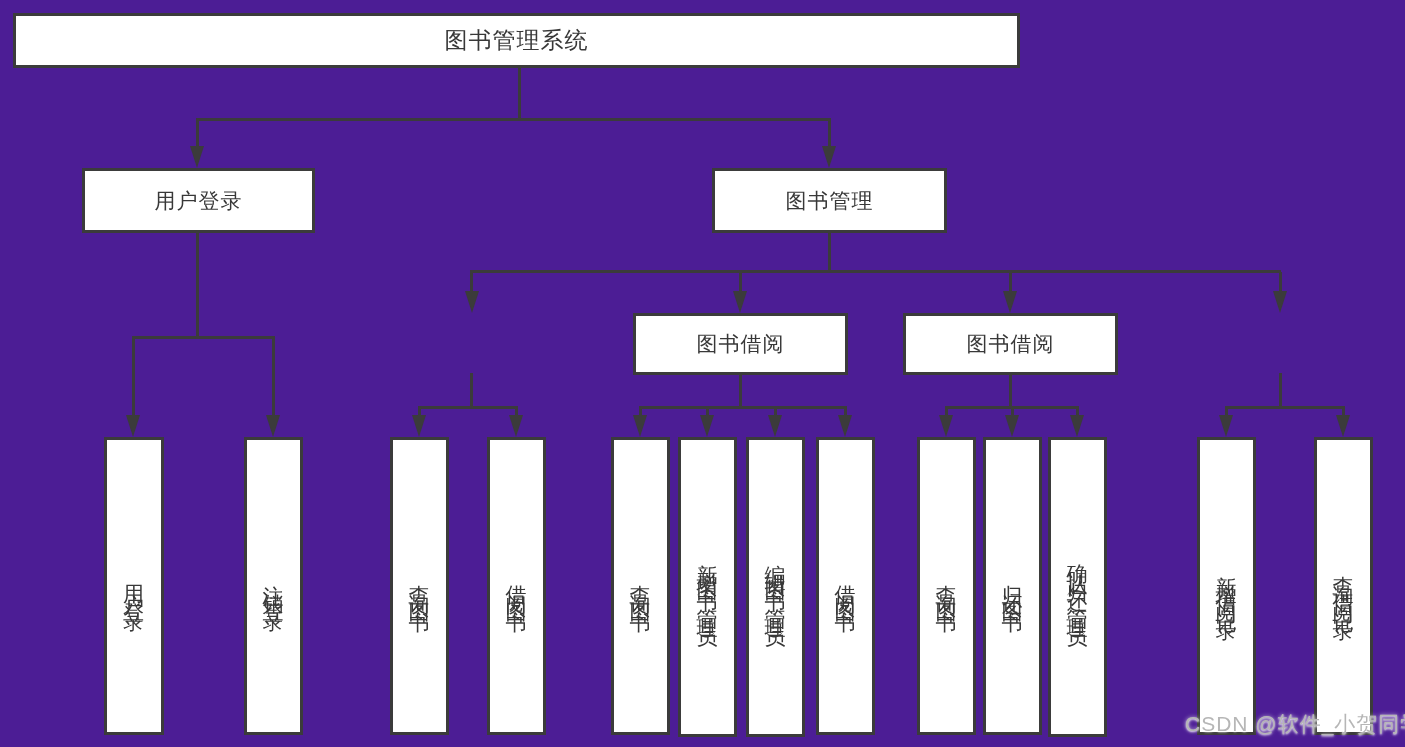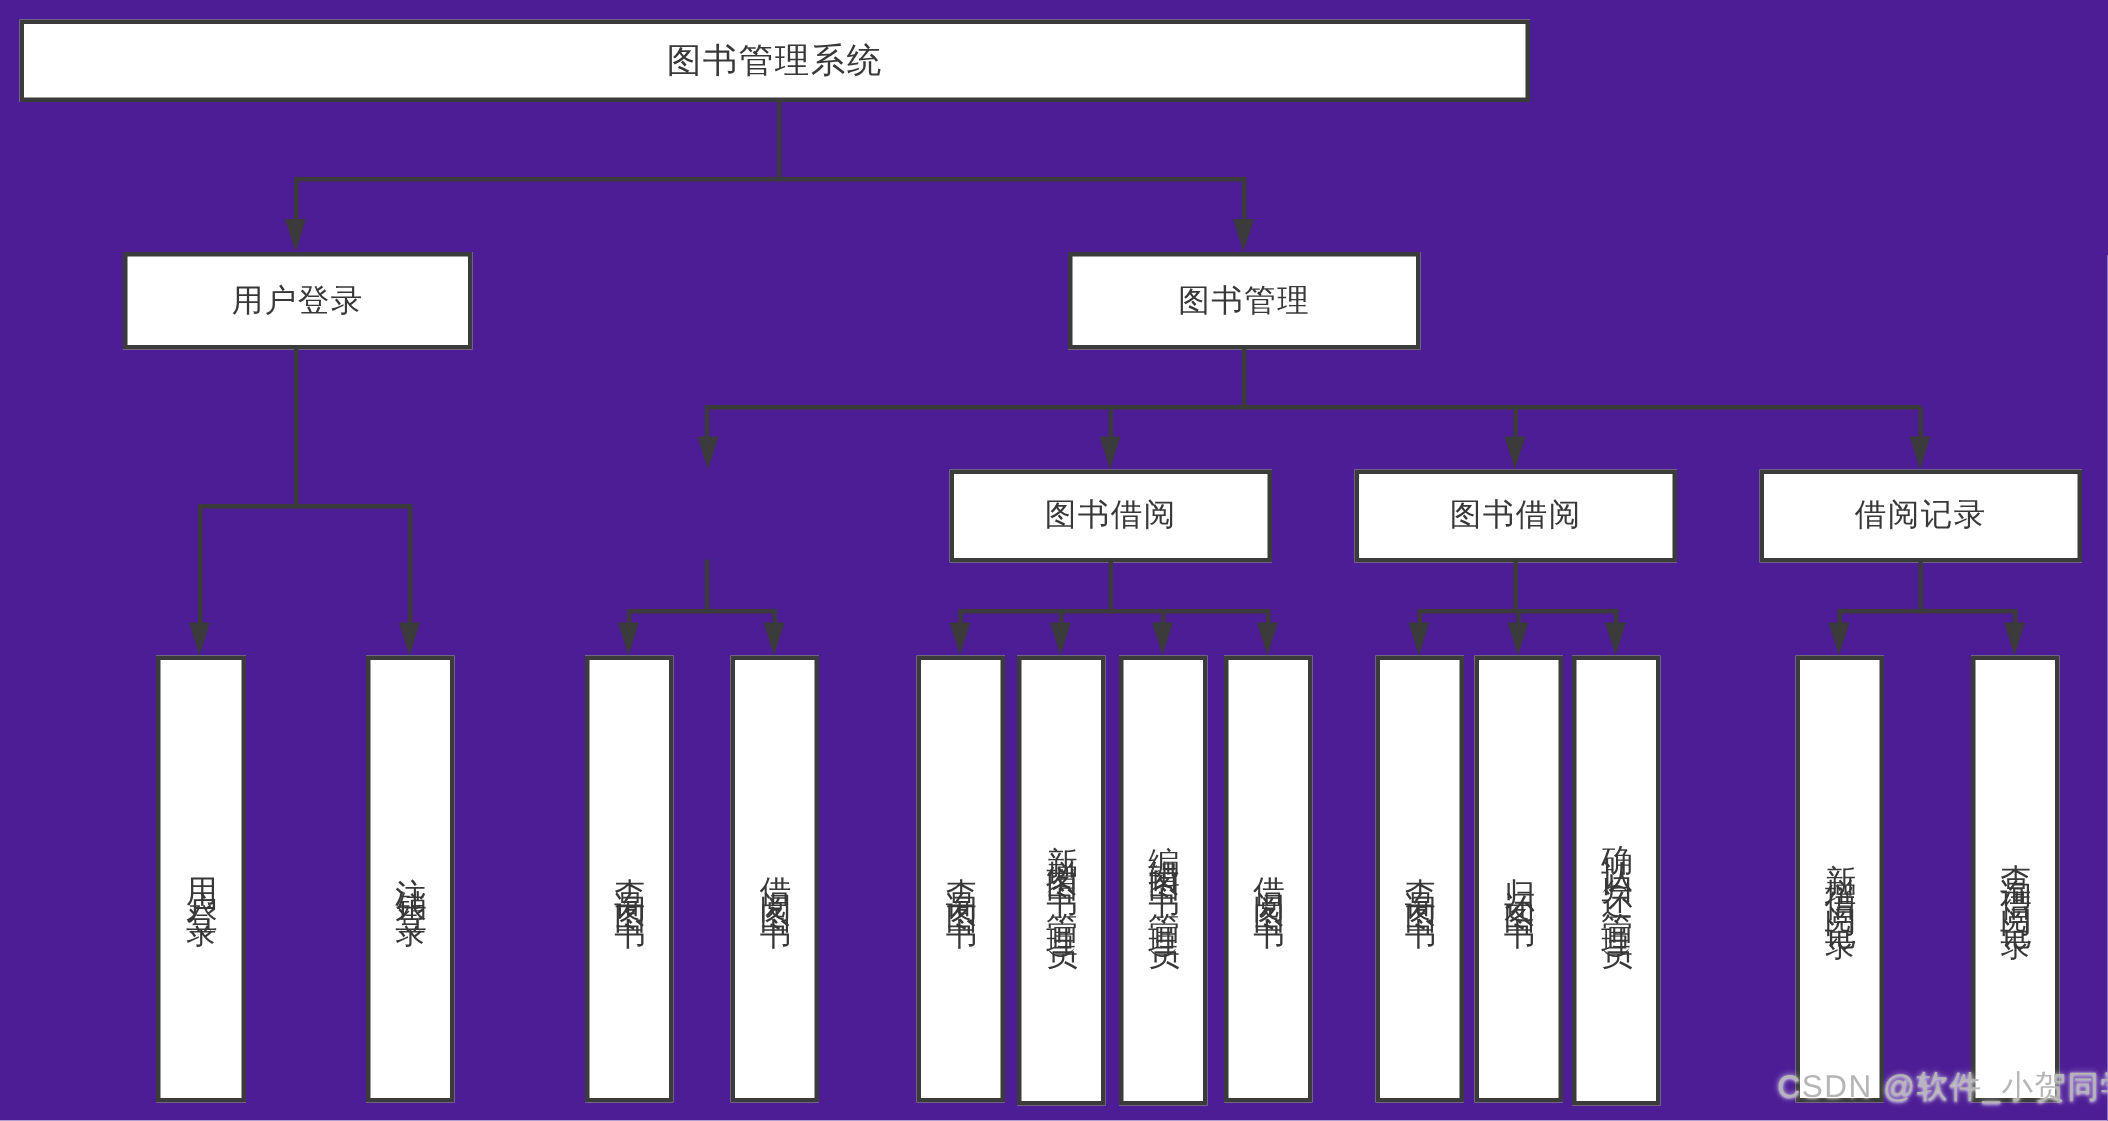--- a/index.html
+++ b/index.html
@@ -54,21 +54,20 @@
 
 <div id="canvas">
 
   <div class="node root" style="left:13px;top:13px;width:1007px;height:55px;">图书管理系统</div>
 
   <div class="node" style="left:82px;top:168px;width:233px;height:65px;">用户登录</div>
   <div class="node" style="left:712px;top:168px;width:235px;height:65px;">图书管理</div>
 
   <div class="node" style="left:633px;top:313px;width:215px;height:62px;">图书借阅</div>
   <div class="node" style="left:903px;top:313px;width:215px;height:62px;">图书借阅</div>
-  <div class="node" style="left:1173px;top:313px;width:215px;height:62px;">借阅记录</div>
 
   <div class="node vert" style="left:104px;top:437px;width:60px;height:298px;">用户登录</div>
   <div class="node vert" style="left:244px;top:437px;width:59px;height:298px;">注销登录</div>
 
   <div class="node vert" style="left:390px;top:437px;width:59px;height:298px;">查询图书</div>
   <div class="node vert" style="left:487px;top:437px;width:59px;height:298px;">借阅图书</div>
 
   <div class="node vert" style="left:611px;top:437px;width:59px;height:298px;">查询图书</div>
   <div class="node vert" style="left:678px;top:437px;width:59px;height:300px;">新增图书（管理员）</div>
   <div class="node vert" style="left:746px;top:437px;width:59px;height:300px;">编辑图书（管理员）</div>

